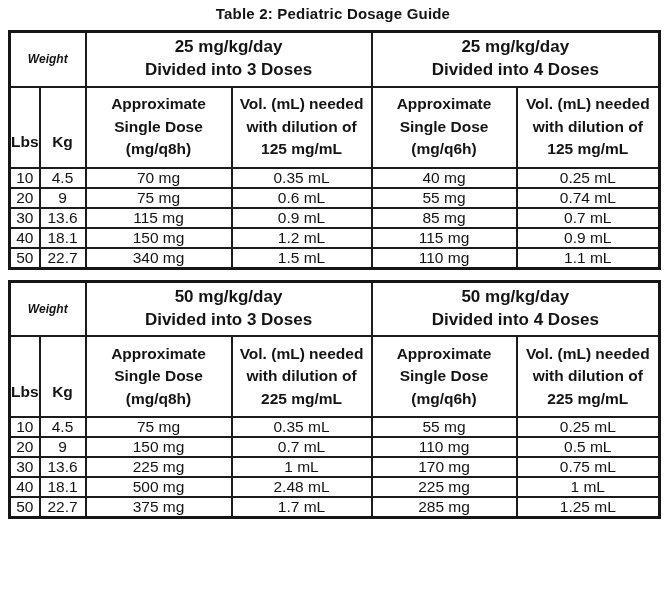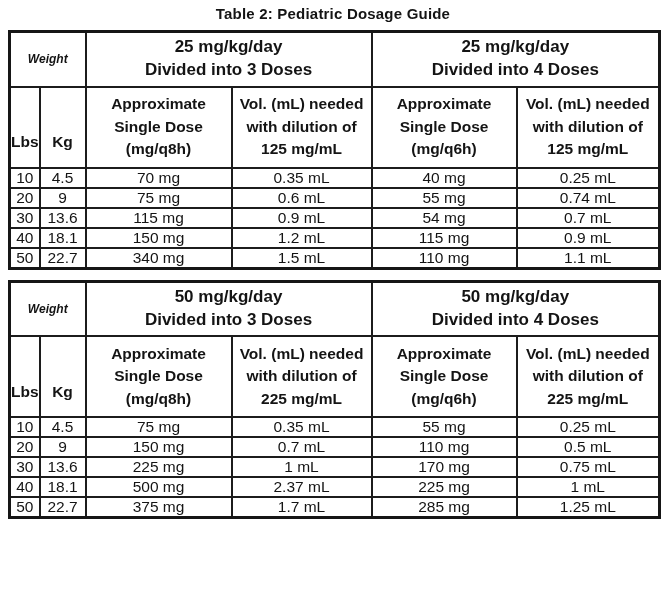--- a/index.html
+++ b/index.html
@@ -110,21 +110,21 @@
         <td>75 mg</td>
         <td>0.6 mL</td>
         <td>55 mg</td>
         <td>0.74 mL</td>
       </tr>
       <tr class="data-row">
         <td>30</td>
         <td>13.6</td>
         <td>115 mg</td>
         <td>0.9 mL</td>
-        <td>54 mg</td>
+        <td>85 mg</td>
         <td>0.7 mL</td>
       </tr>
       <tr class="data-row">
         <td>40</td>
         <td>18.1</td>
         <td>150 mg</td>
         <td>1.2 mL</td>
         <td>115 mg</td>
         <td>0.9 mL</td>
       </tr>
@@ -195,21 +195,21 @@
         <td>13.6</td>
         <td>225 mg</td>
         <td>1 mL</td>
         <td>170 mg</td>
         <td>0.75 mL</td>
       </tr>
       <tr class="data-row">
         <td>40</td>
         <td>18.1</td>
         <td>500 mg</td>
-        <td>2.37 mL</td>
+        <td>2.48 mL</td>
         <td>225 mg</td>
         <td>1 mL</td>
       </tr>
       <tr class="data-row">
         <td>50</td>
         <td>22.7</td>
         <td>375 mg</td>
         <td>1.7 mL</td>
         <td>285 mg</td>
         <td>1.25 mL</td>

